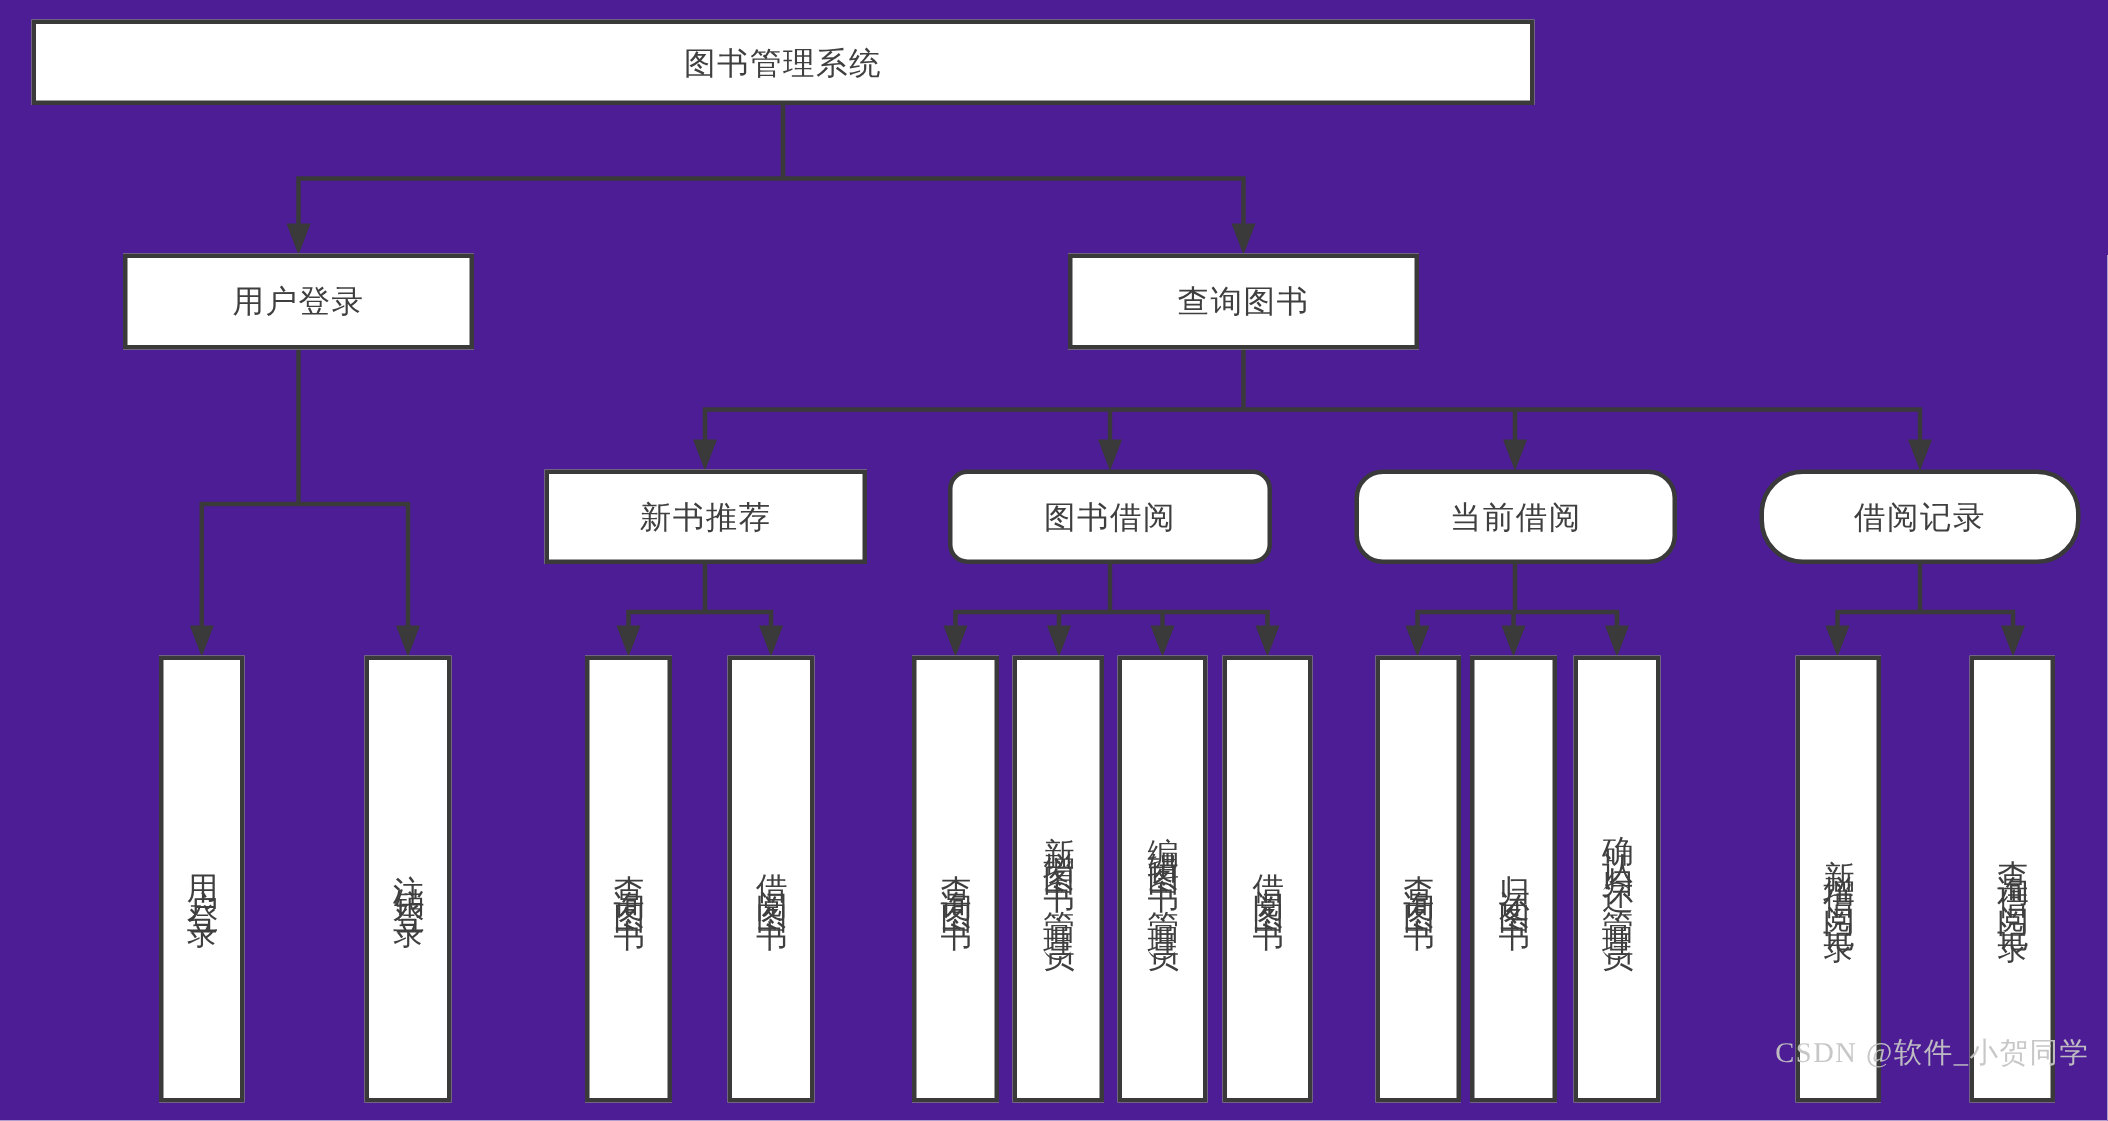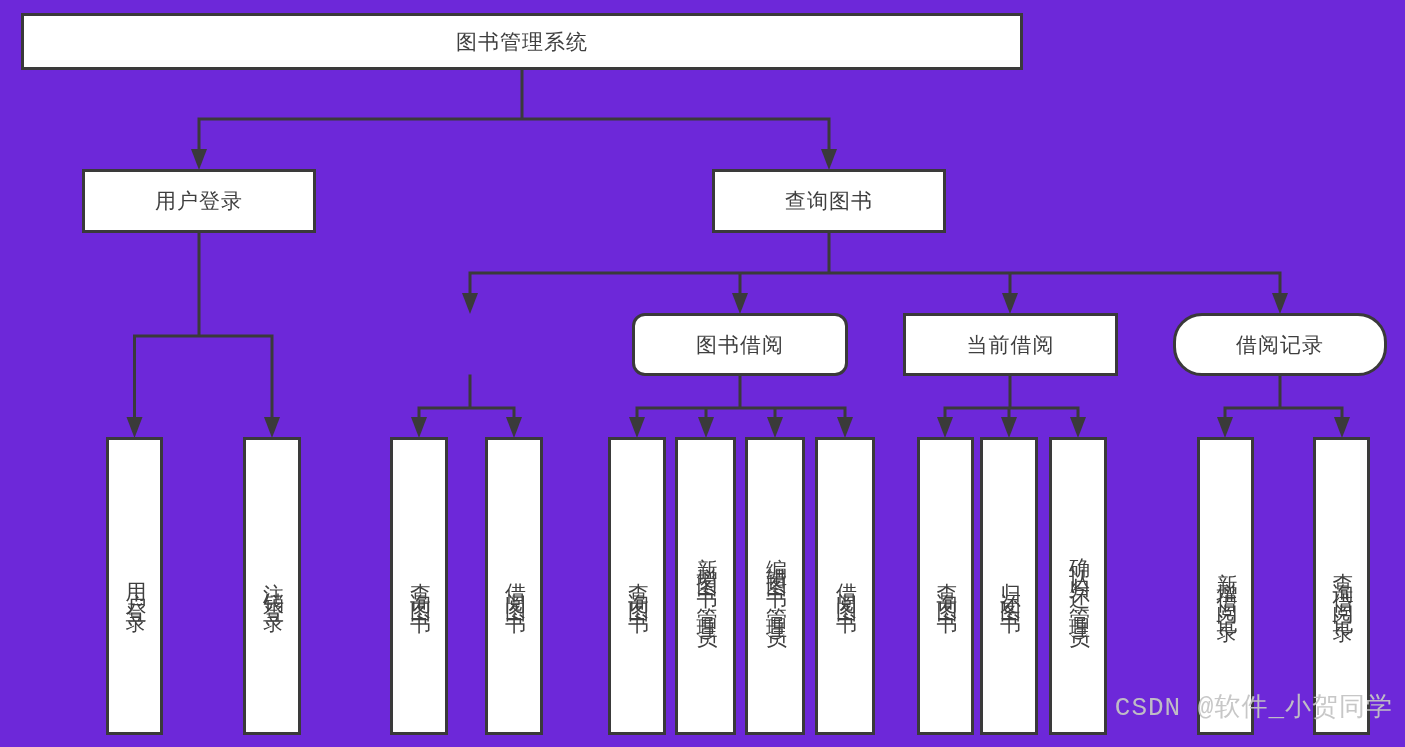--- a/index.html
+++ b/index.html
@@ -1,22 +1,22 @@
 <!DOCTYPE html>
 <html><head>
 <meta charset="utf-8">
 <style>
   html, body { margin: 0; padding: 0; background: #ffffff; }
   .canvas {
     position: relative;
     width: 1405px;
     height: 747px;
-    background: #6d28d9;
+    background: #4c1d95;
     overflow: hidden;
-    font-family: Liberation Mono, monospace;
+    font-family: Liberation Serif, serif;
   }
   .wires { position: absolute; left: 0; top: 0; }
   .node {
     position: absolute;
     box-sizing: border-box;
     border: 3px solid #3a3a3a;
     background: #ffffff;
     display: flex;
     align-items: center;
     justify-content: center;
@@ -31,21 +31,21 @@
     letter-spacing: 10px;
     line-height: 1;
     font-size: 21px;
     color: #3f3f3f;
     max-height: 286px;
   }
   .watermark {
     position: absolute;
     top: 689px;
     right: 12px;
-    font-size: 26px;
+    font-size: 19px;
     color: rgba(196,196,196,0.95);
     letter-spacing: 1px;
     z-index: 6;
     white-space: nowrap;
   }
 </style>
 </head>
 <body>
 
 <div class="canvas">
@@ -87,24 +87,27 @@
     <span>图书管理系统</span>
   </div>
 
   <div class="node" style="left:82px; top:169px; width:234px; height:64px;">
     <span>用户登录</span>
   </div>
   <div class="node" style="left:712px; top:169px; width:234px; height:64px;">
     <span>查询图书</span>
   </div>
 
+  <div class="node" style="left:363px; top:313px; width:215px; height:63px;">
+    <span>新书推荐</span>
+  </div>
   <div class="node" style="left:632px; top:313px; width:216px; height:63px;border-radius:13px;">
     <span>图书借阅</span>
   </div>
-  <div class="node" style="left:903px; top:313px; width:215px; height:63px;">
+  <div class="node" style="left:903px; top:313px; width:215px; height:63px;border-radius:19px;">
     <span>当前借阅</span>
   </div>
   <div class="node" style="left:1173px; top:313px; width:214px; height:63px;border-radius:29px;">
     <span>借阅记录</span>
   </div>
 
   <div class="node leaf" style="left:106px; top:437px; width:57px; height:298px;">
     <span class="vtext">用户登录</span>
   </div>
   <div class="node leaf" style="left:243px; top:437px; width:58px; height:298px;">

